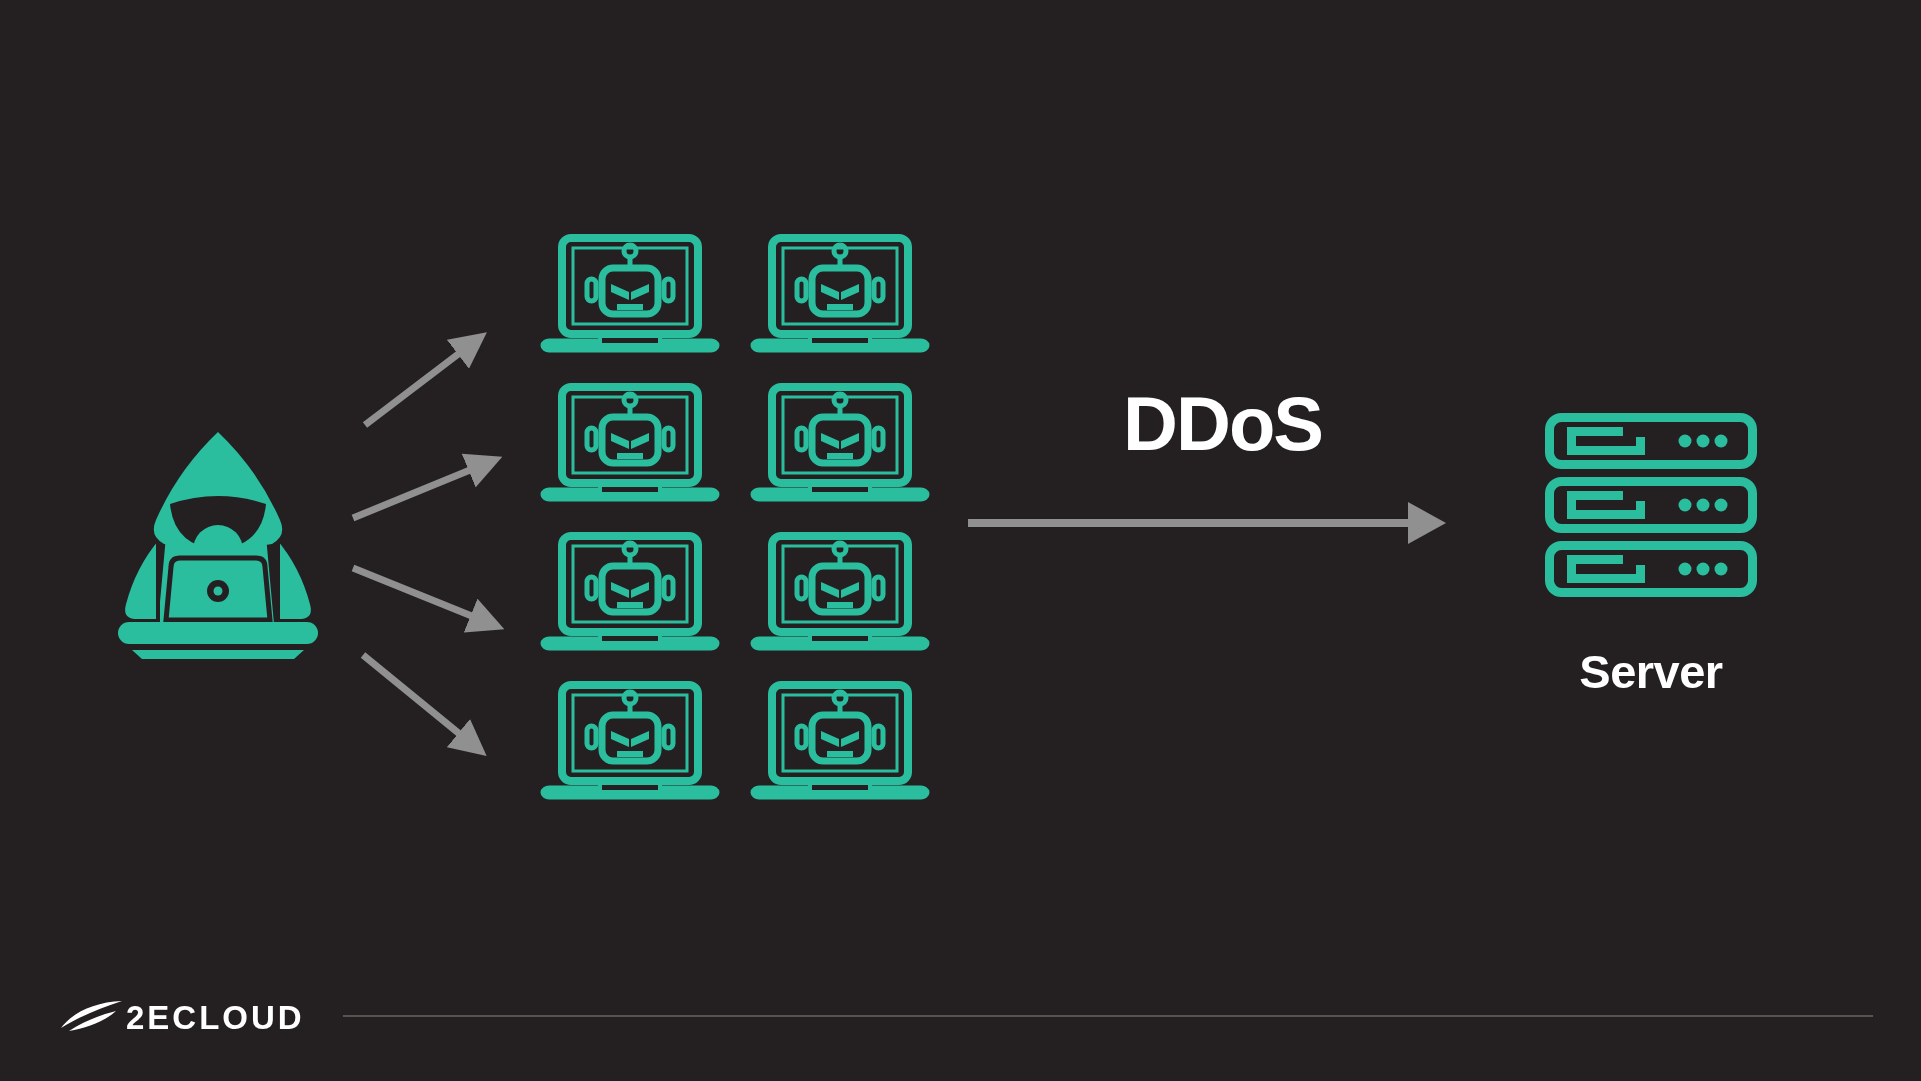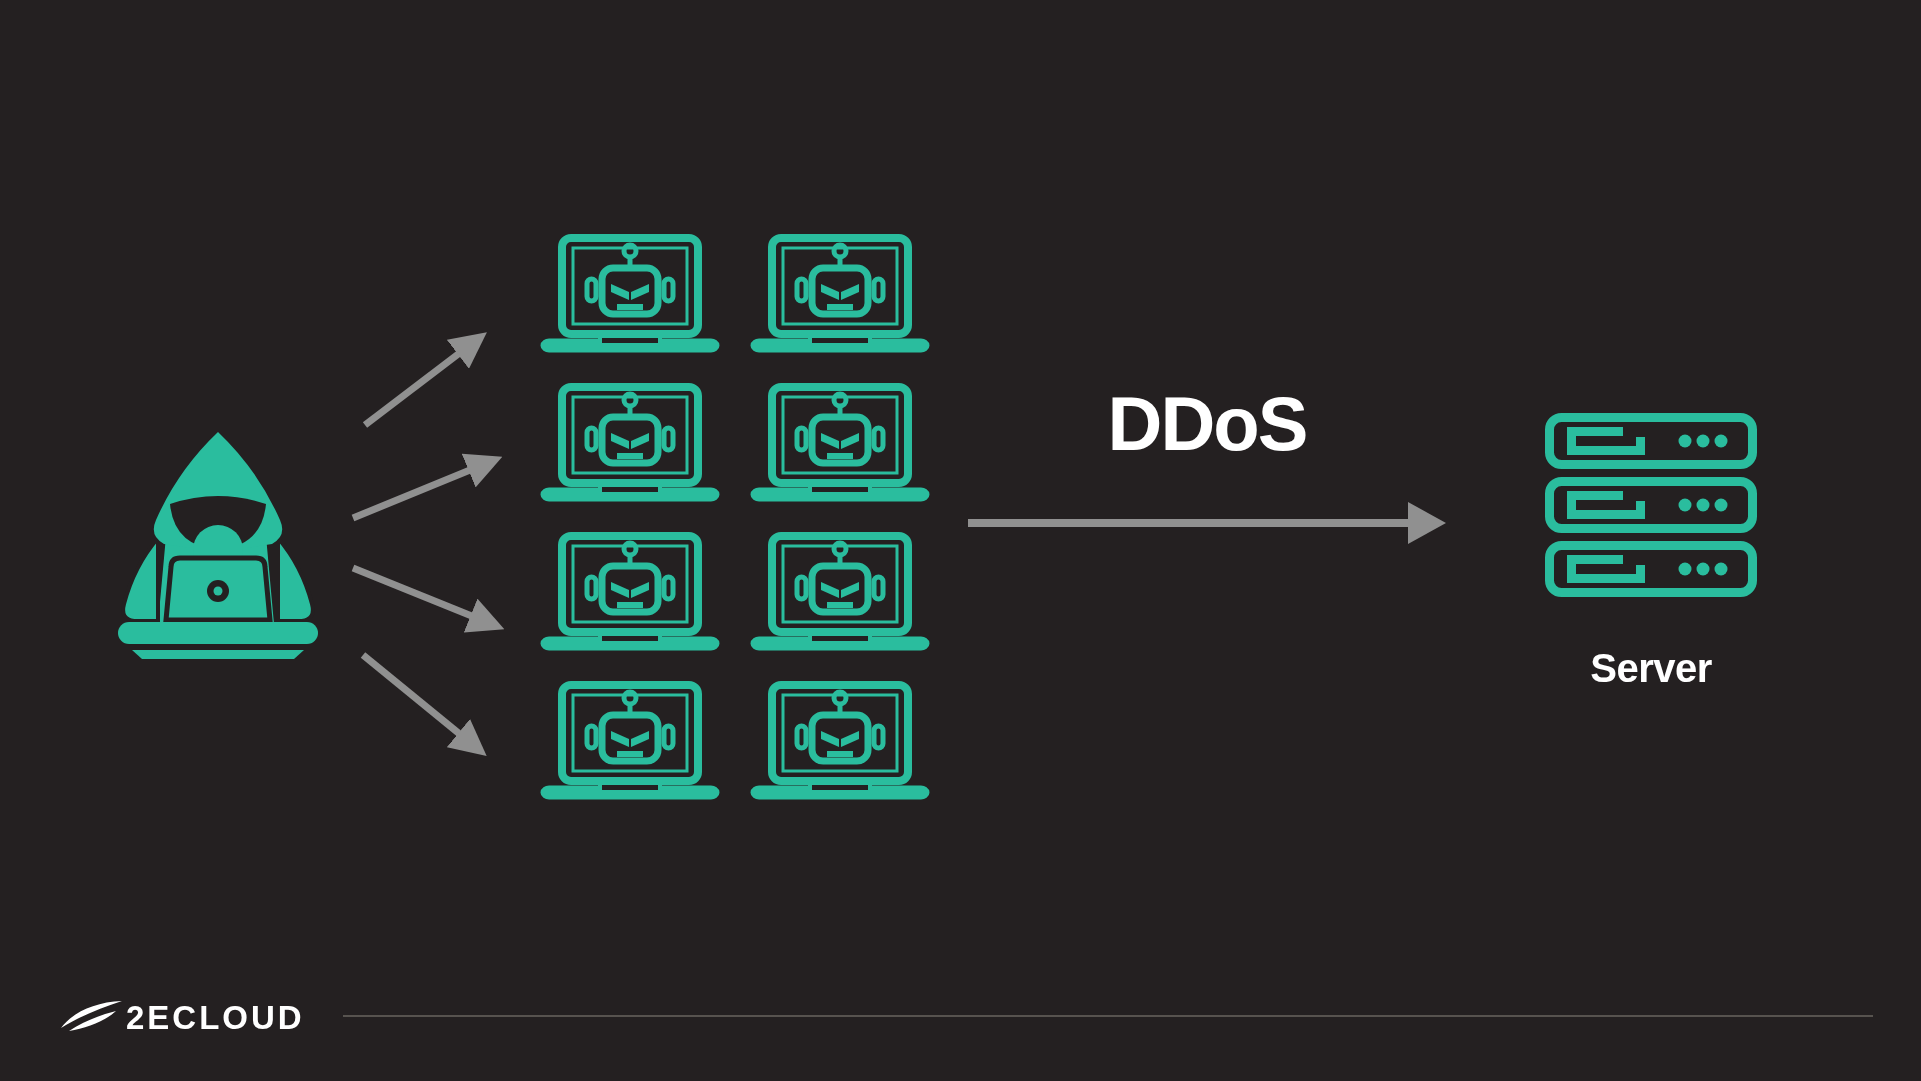--- a/index.html
+++ b/index.html
@@ -11,30 +11,30 @@
     position:relative;
     width:1921px;height:1081px;
     background:var(--bg,#242021);
     overflow:hidden;
   }
   .abs{position:absolute;}
 
   
   .attack-label{
     left:1092px; top:386px; width:230px;
-    text-align:center;
+    text-align:right;
     color:var(--txt,#ffffff);
     font-size:76px; font-weight:bold; letter-spacing:-2px;
     line-height:1;
   }
   .server-label{
     left:1541px; top:648px; width:220px;
     text-align:center;
     color:var(--txt,#ffffff);
-    font-size:40px; font-weight:bold; letter-spacing:-0.5px;
+    font-size:47px; font-weight:bold; letter-spacing:-0.5px;
     line-height:1;
   }
 
   
   .botnet-grid{
     left:540px; top:234px;
     display:grid;
     grid-template-columns:180px 180px;
     grid-auto-rows:120px;
     column-gap:30px;

